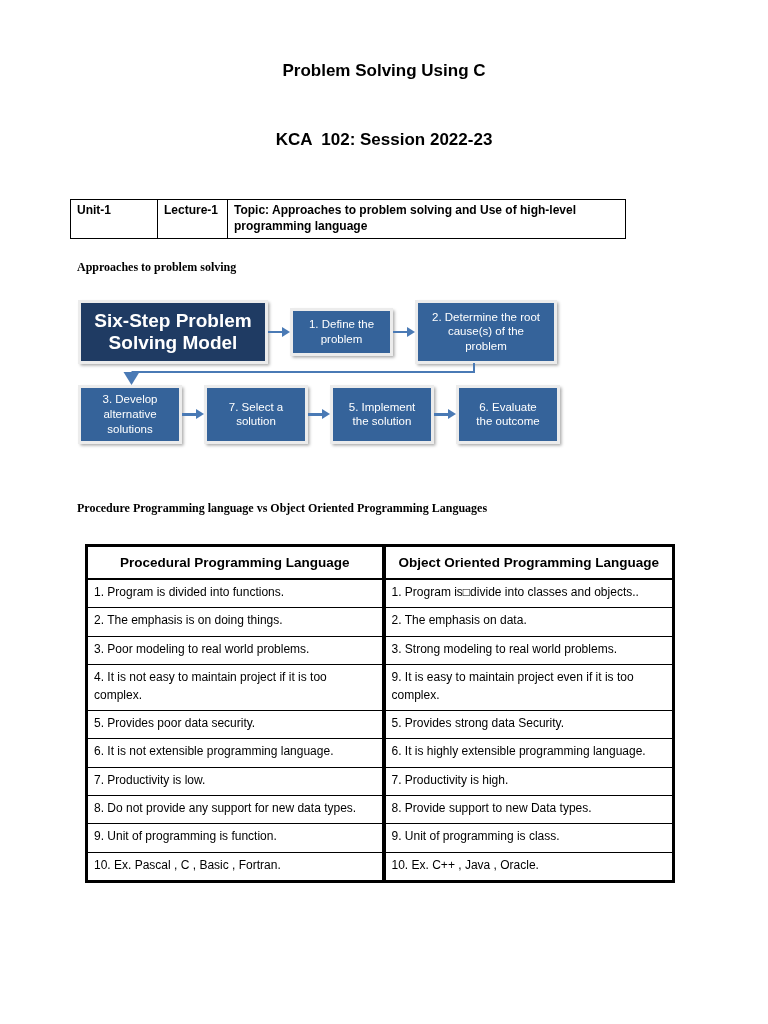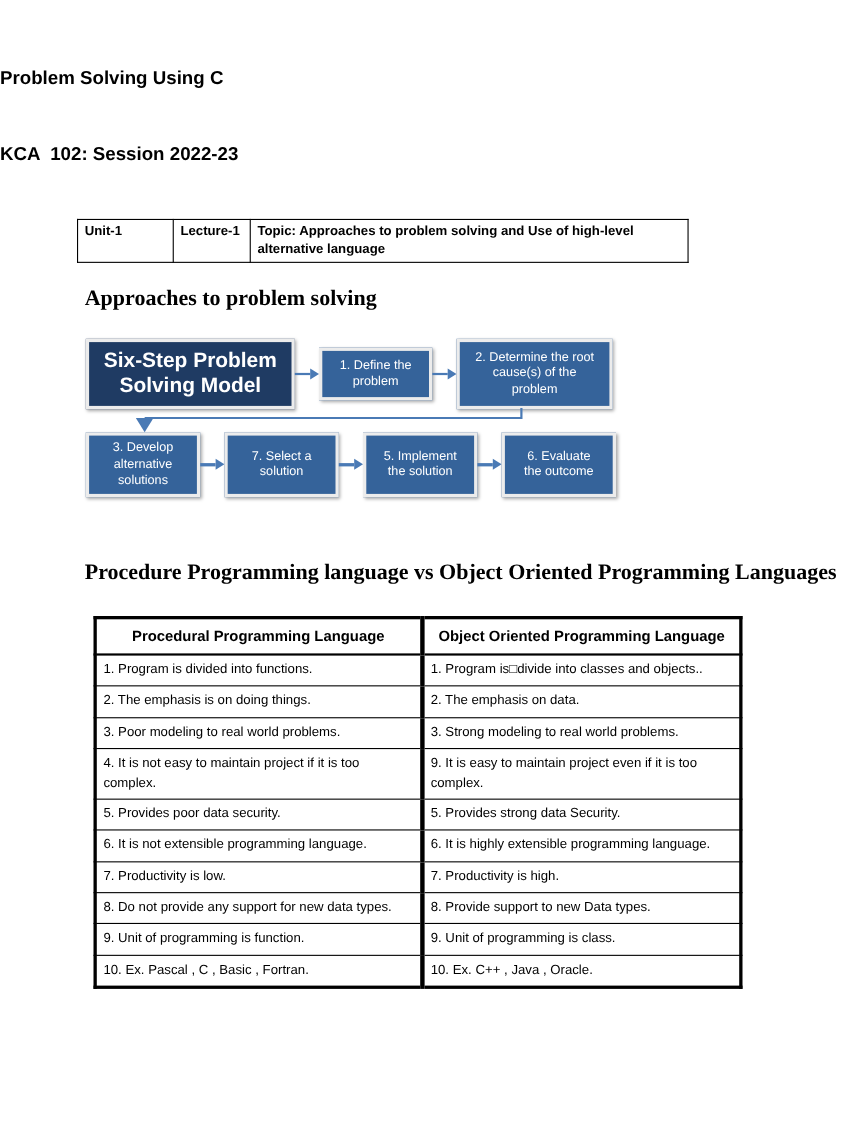--- a/index.html
+++ b/index.html
@@ -4,33 +4,33 @@
 <style>
   * { margin:0; padding:0; box-sizing:border-box; }
   html,body { background:#ffffff; }
   body {
     width:768px; height:1024px;
     font-family:"Liberation Sans", sans-serif;
     color:#000; position:relative; overflow:hidden;
   }
 
   
-  .doc-title { margin-top:14px; font-weight:bold;
+  .doc-title { margin-top:14px; text-align:center; font-weight:bold;
     font-size:17px; line-height:1.35; white-space:pre-wrap; }
 
   
   .info-table { margin:24px 0 0 70px; width:556px; border-collapse:collapse; }
   .info-table td { border:1.6px solid #000; font-weight:bold; font-size:12px;
     line-height:1.35; padding:2px 6px 4px; vertical-align:top; }
   .info-table td.c1 { width:87px; }
   .info-table td.c2 { width:70px; }
 
   
   .serif-heading { font-family:"Liberation Serif", serif; font-weight:bold;
-    font-size:20px; margin-left:77px; }
+    font-size:12px; margin-left:77px; }
   .h-approaches { margin-top:21px; }
   .h-comparison { margin-top:49px; }
 
   
   .flowchart { position:relative; margin:25px 0 0 78px; width:510px; height:152px; }
   .fc-row { display:flex; align-items:center; }
   .fc-row2 { margin-top:21px; }
   .fc-box { background:var(--step-box,#35639a); color:#fff; display:flex;
     align-items:center; justify-content:center; text-align:center;
     border:3px solid #ececec; box-shadow:1.5px 1.5px 3px rgba(0,0,0,.35);
@@ -62,21 +62,21 @@
 <div class="doc-title">
   <div>Problem Solving Using C</div>
   <div>KCA  102: Session 2022-23</div>
 </div>
 
 <table class="info-table">
   <tbody>
       <tr>
     <td class="c1">Unit-1</td>
     <td class="c2">Lecture-1</td>
-    <td>Topic: Approaches to problem solving and Use of high-level alternative language</td>
+    <td>Topic: Approaches to problem solving and Use of high-level programming language</td>
   </tr>
 </tbody>
   </table>
 
 <div class="serif-heading h-approaches">Approaches to problem solving</div>
 
 <div class="flowchart">
   <div class="fc-row">
     <div class="fc-box fc-title-box">Six-Step Problem Solving Model</div>
     <div class="fc-arrow">

